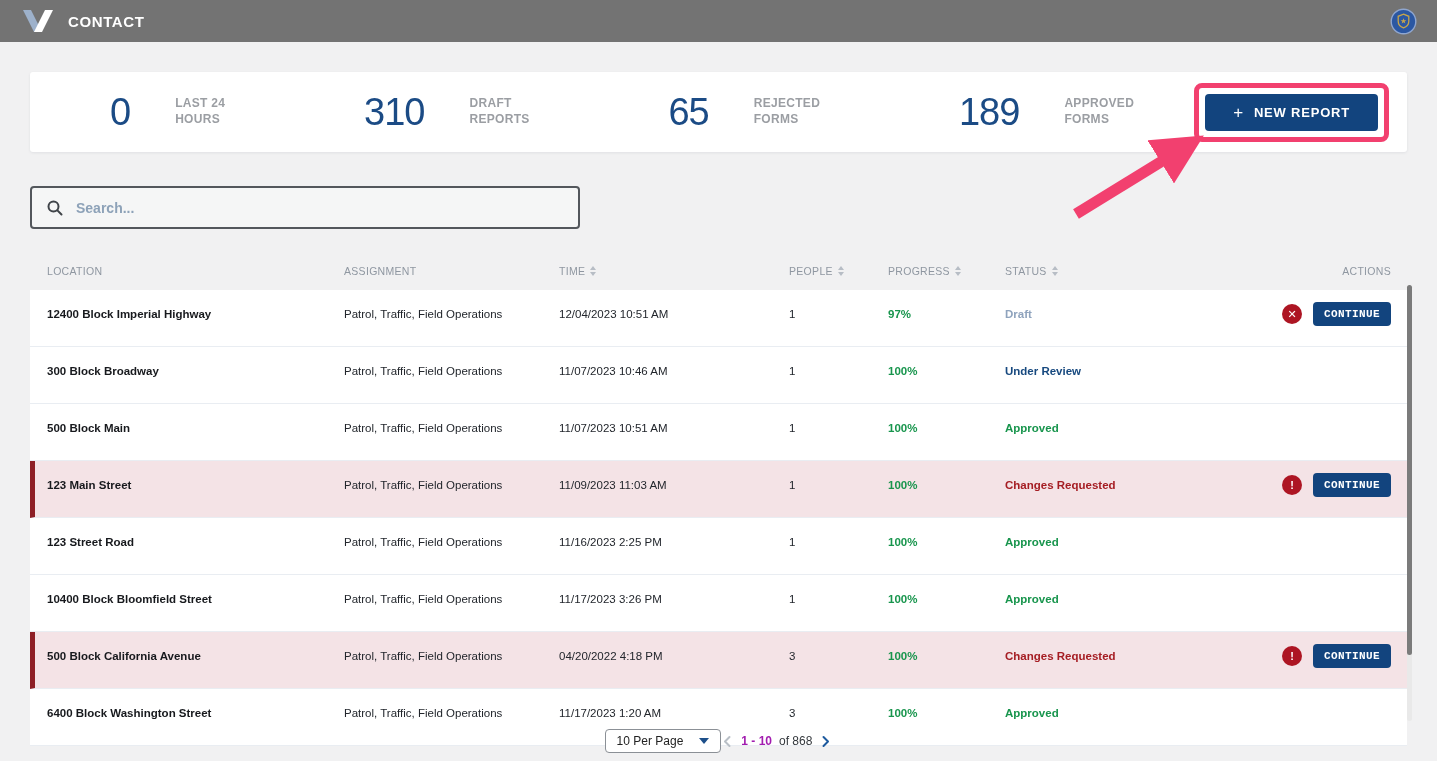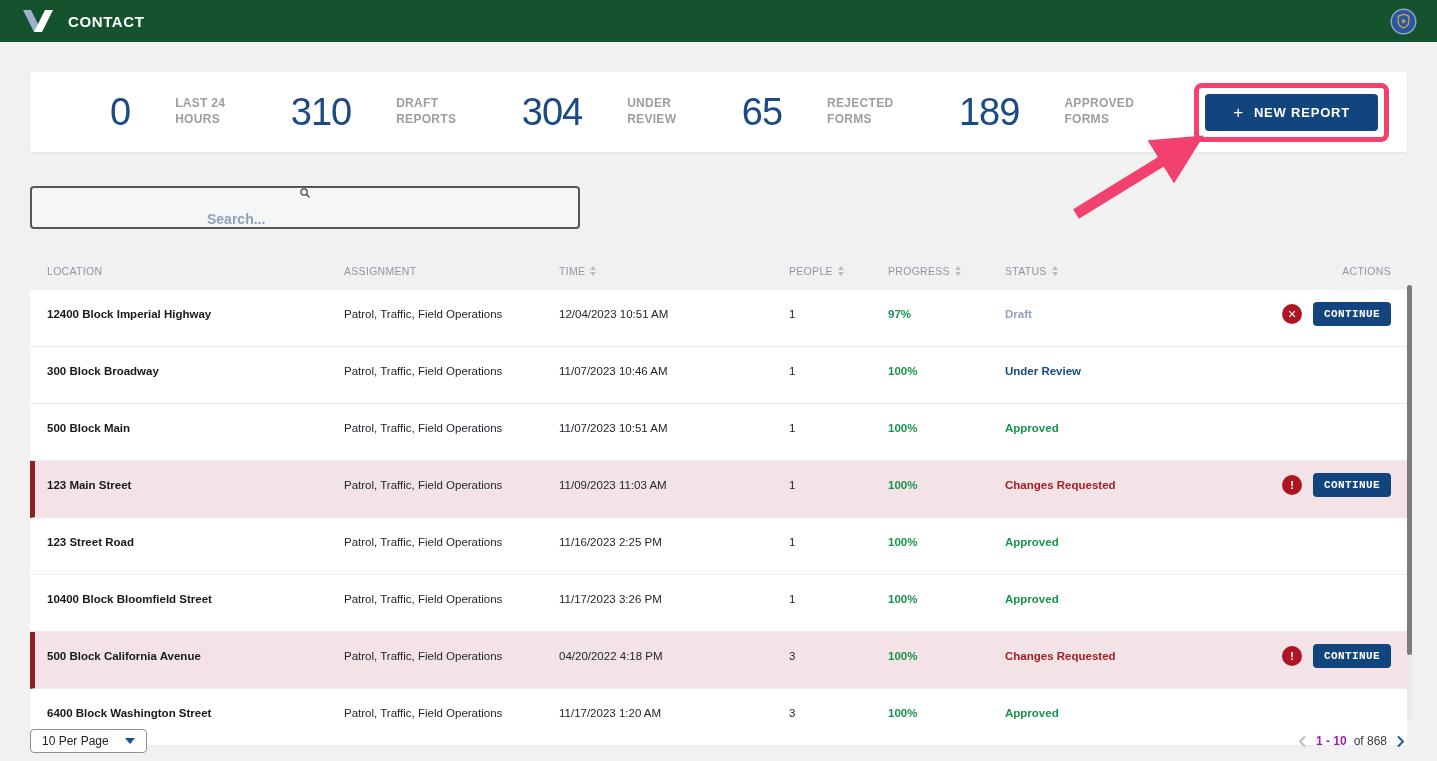--- a/index.html
+++ b/index.html
@@ -6,21 +6,21 @@
   html,body { width:1437px; height:761px; }
   body {
     font-family: "Liberation Sans", "DejaVu Sans", sans-serif;
     background:#f1f1f2;
     position:relative;
     overflow:hidden;
   }
 
   
   .topbar {
-    height:42px; background:#14532d;
+    height:42px; background:#737373;
     display:flex; align-items:center; justify-content:space-between;
     padding:0 20px 0 22px;
   }
   .brand { display:flex; align-items:center; gap:14px; }
   .brand-title { color:#fff; font-size:15px; font-weight:700; letter-spacing:.6px; }
 
   
   .stats-card {
     margin:30px 30px 0; height:80px; background:#fff; border-radius:3px;
     box-shadow:0 1px 3px rgba(20,40,70,.08);
@@ -43,21 +43,21 @@
   }
   .plus-glyph { font-size:17px; font-weight:400; line-height:1; }
 
   
   .annotation-arrow { position:absolute; left:1056px; top:128px; z-index:20; pointer-events:none; }
 
   
   .search-wrap {
     margin:34px 0 0 30px; width:550px; height:43px;
     border:2px solid #53575c; border-radius:4px; background:#f5f6f6;
-    display:flex; align-items:center; gap:13px; padding:0 15px;flex-direction:column;
+    display:flex; align-items:center; gap:13px; padding:0 15px;
   }
   .search-input {
     flex:1; border:none; outline:none; background:transparent;
     font-family:inherit; font-size:14px; font-weight:700; color:#33424f;
   }
   .search-input::placeholder { color:#8da2b8; opacity:1; }
 
   
   .table-area { margin:31px 30px 0; position:relative; }
   .thead, .trow {
@@ -100,21 +100,21 @@
 
   .table-scrollbar {
     position:absolute; top:25px; right:-5px; width:5px; height:436px;
     background:#e9e9e9; border-radius:3px;
   }
   .table-scrollbar .thumb { width:100%; height:370px; background:#7b7b7b; border-radius:3px; }
 
   
   .pager {
     position:absolute; left:30px; right:30px; bottom:7px; height:26px;
-    display:flex; justify-content:space-between; align-items:center;
+    display:flex; justify-content:center; align-items:center;
   }
   .per-page {
     display:inline-flex; align-items:center; gap:16px;
     background:#fff; border:1px solid #8b9096; border-radius:4px;
     padding:4px 11px; font-size:12px; color:#222; cursor:pointer;
   }
   .caret-down { width:0; height:0; border-left:5px solid transparent; border-right:5px solid transparent; border-top:6px solid #1d4f8a; }
   .page-info { display:flex; align-items:center; gap:7px; font-size:12px; color:#34383d; }
   .page-range { font-weight:700; color:#a21caf; }
   .chev { display:flex; align-items:center; cursor:pointer; }
@@ -148,27 +148,20 @@
   </div>
 
   <div class="stat">
     <span class="stat-value">310</span>
     <span class="stat-label">
       <span>DRAFT</span><br>
       <span>REPORTS</span>
     </span>
   </div>
 
-  <div class="stat">
-    <span class="stat-value">304</span>
-    <span class="stat-label">
-      <span>UNDER</span><br>
-      <span>REVIEW</span>
-    </span>
-  </div>
 
   <div class="stat">
     <span class="stat-value">65</span>
     <span class="stat-label">
       <span>REJECTED</span><br>
       <span>FORMS</span>
     </span>
   </div>
 
   <div class="stat">

